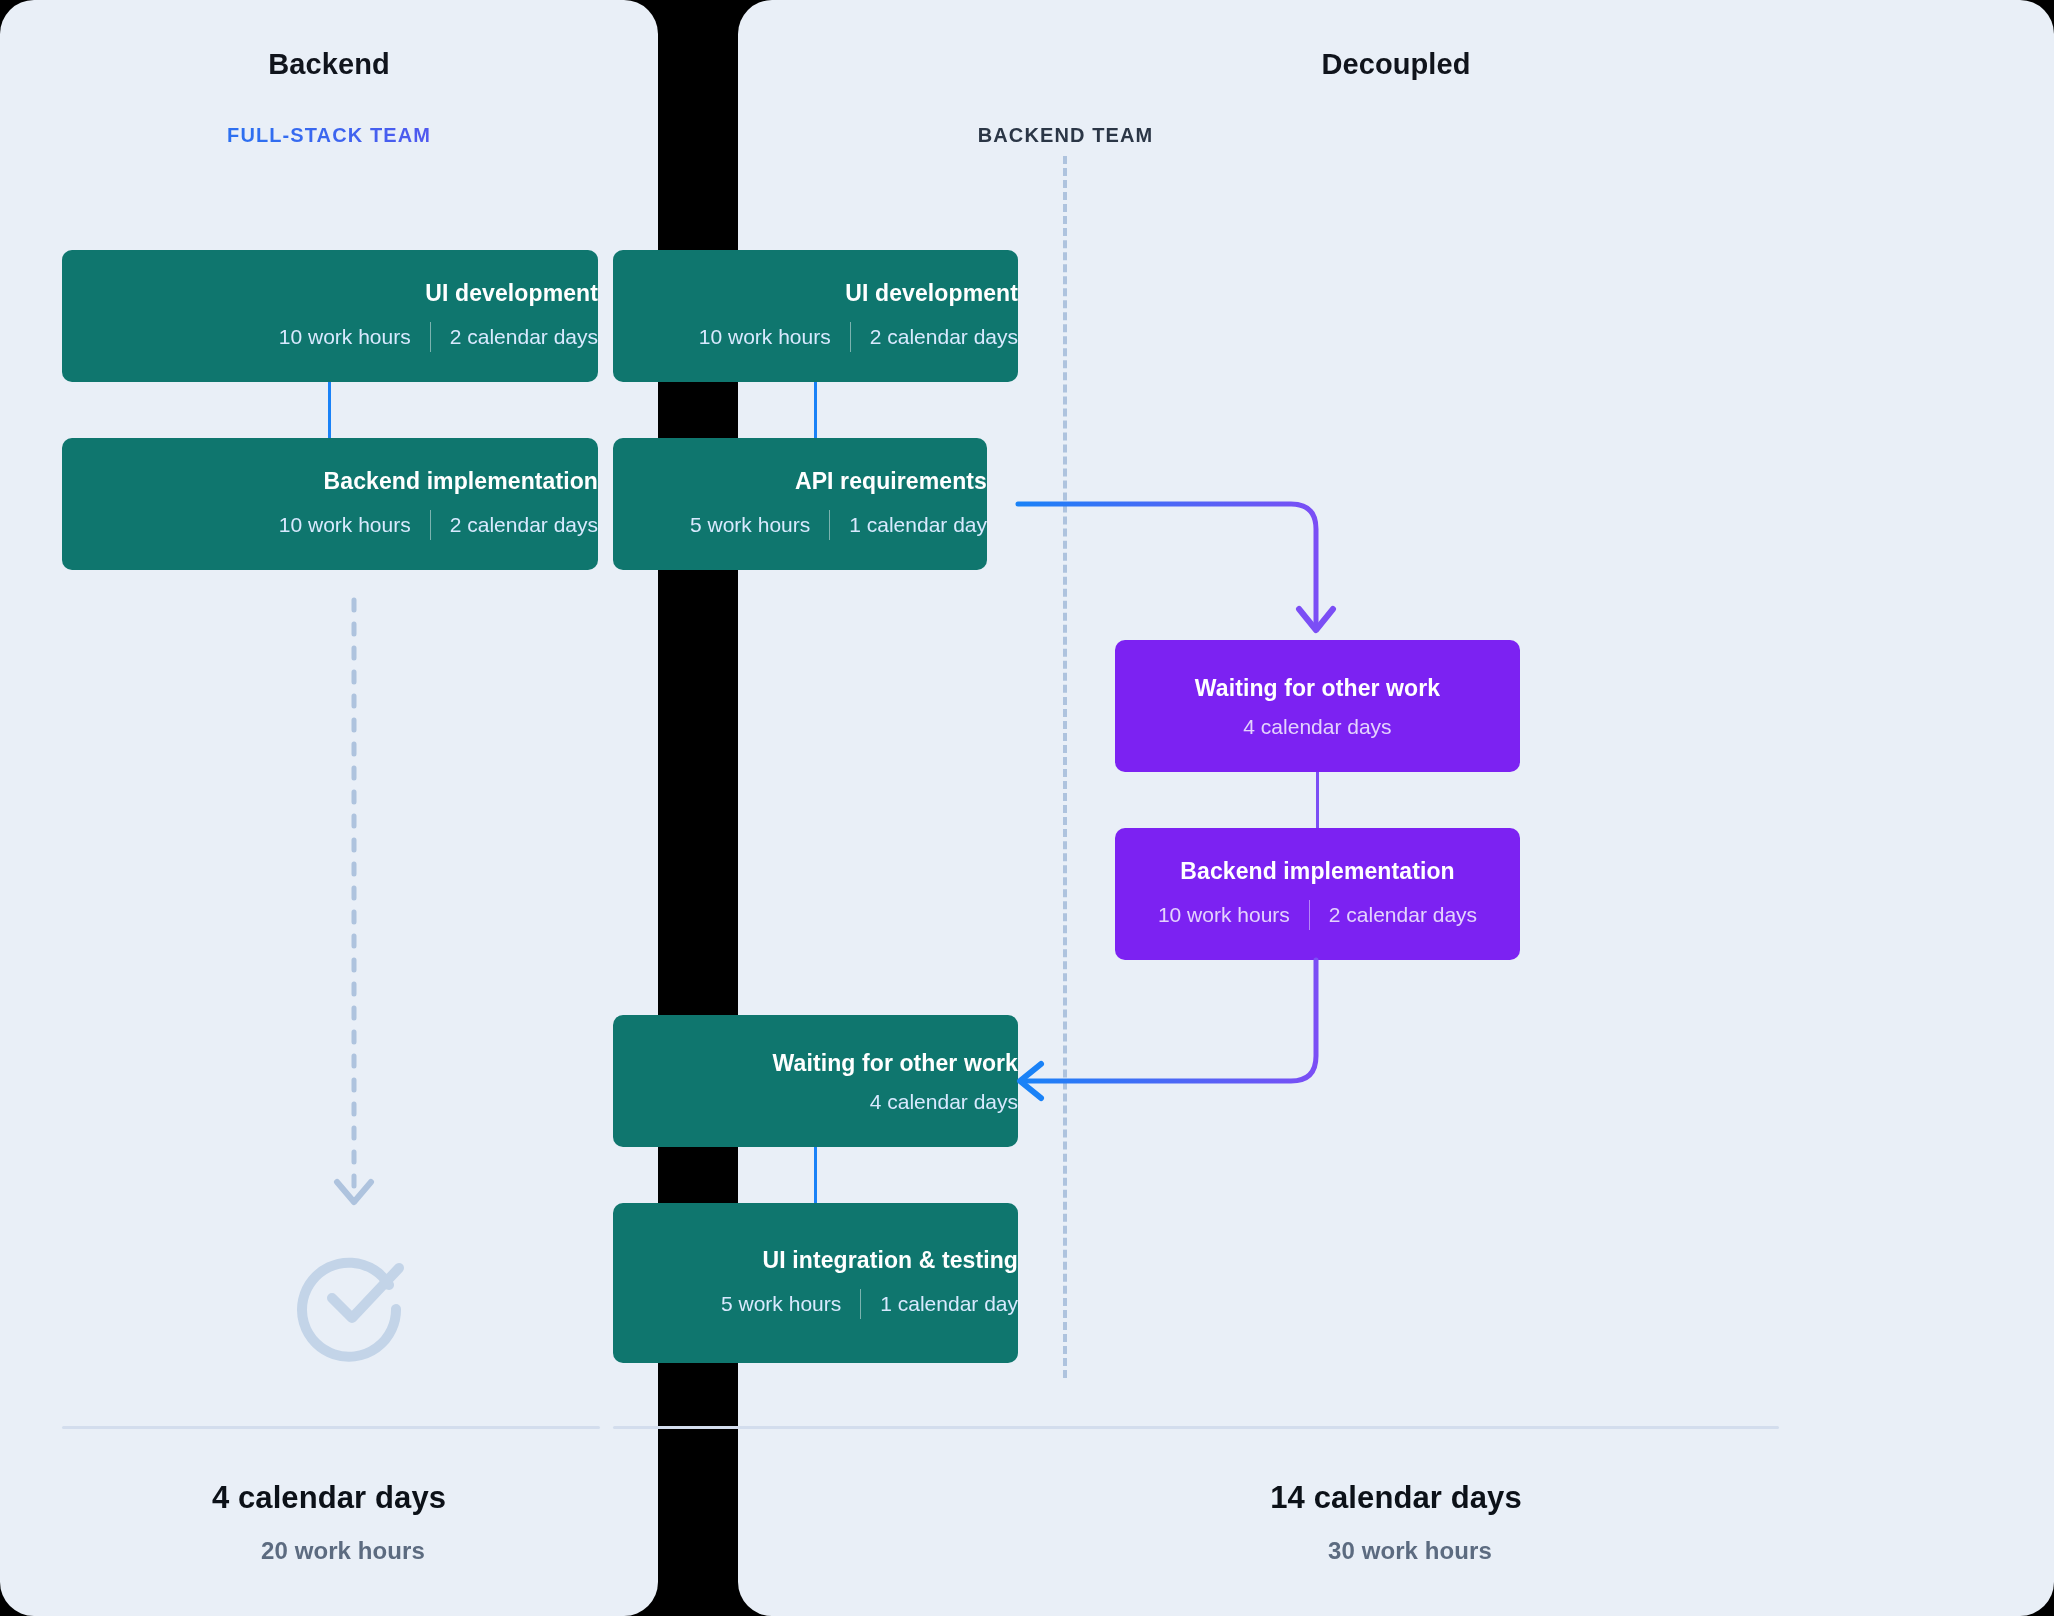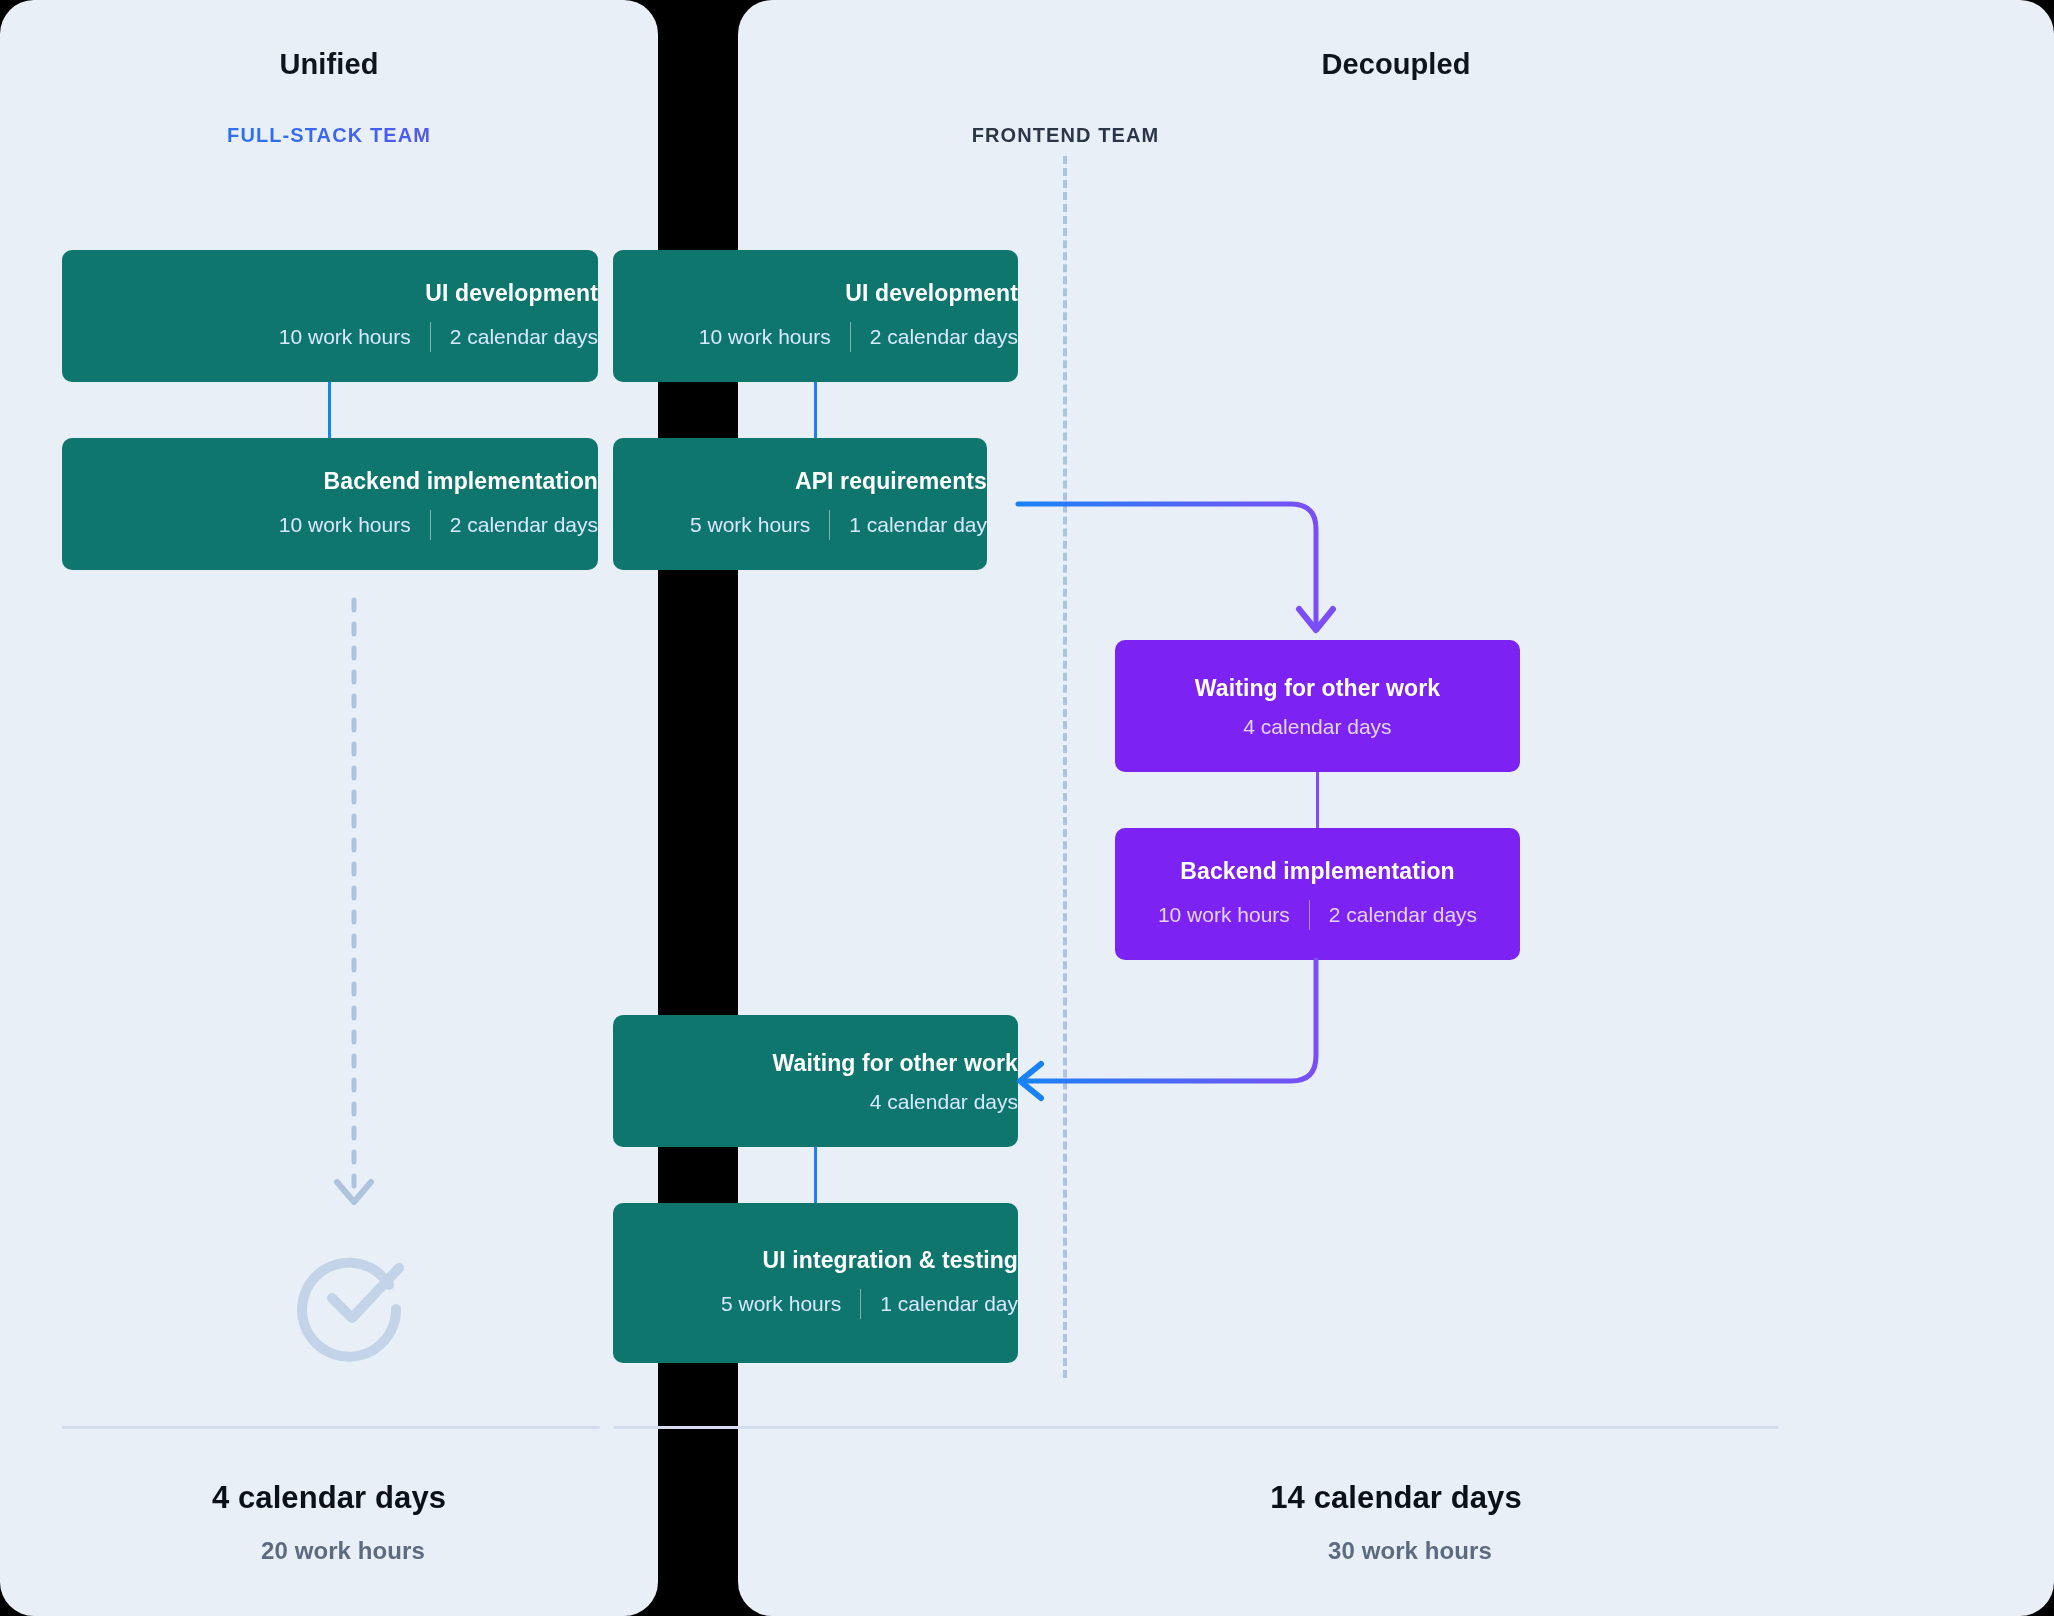--- a/index.html
+++ b/index.html
@@ -73,21 +73,21 @@
     font-size:24px;font-weight:700;color:#5c6b80;letter-spacing:.1px;margin-left:28px;
   }
 
   svg.overlay{position:absolute;left:0;top:0;overflow:visible;pointer-events:none;}
 </style>
 </head>
 <body>
 
 <div class="panel" id="panel-unified">
 
-  <div class="panel-title">Unified</div>
+  <div class="panel-title">Backend</div>
 
   <div class="team-label gradient" style="left:0;right:0;top:124px;">FULL-STACK TEAM</div>
 
   <div class="card blue" style="left:62px;top:250px;width:536px;height:132px;">
     <div class="card-title">UI development</div>
     <div class="card-meta">
       <span>10 work hours</span>
       <span class="sep"></span>
       <span>2 calendar days</span>
     </div>
@@ -117,21 +117,21 @@
 
   <div class="footer-rule" style="left:62px;top:1426px;width:538px;"></div>
   <div class="footer-total" style="top:1480px;">4 calendar days</div>
   <div class="footer-sub" style="top:1537px;">20 work hours</div>
 </div>
 
 <div class="panel" id="panel-decoupled">
 
   <div class="panel-title">Decoupled</div>
 
-  <div class="team-label" style="left:0;width:655px;top:124px;">FRONTEND TEAM</div>
+  <div class="team-label" style="left:0;width:655px;top:124px;">BACKEND TEAM</div>
 
   <div class="team-divider" style="left:325px;top:156px;height:1222px;"></div>
 
   <div class="card blue" style="left:-125px;top:250px;width:405px;height:132px;">
     <div class="card-title">UI development</div>
     <div class="card-meta">
       <span>10 work hours</span>
       <span class="sep"></span>
       <span>2 calendar days</span>
     </div>

